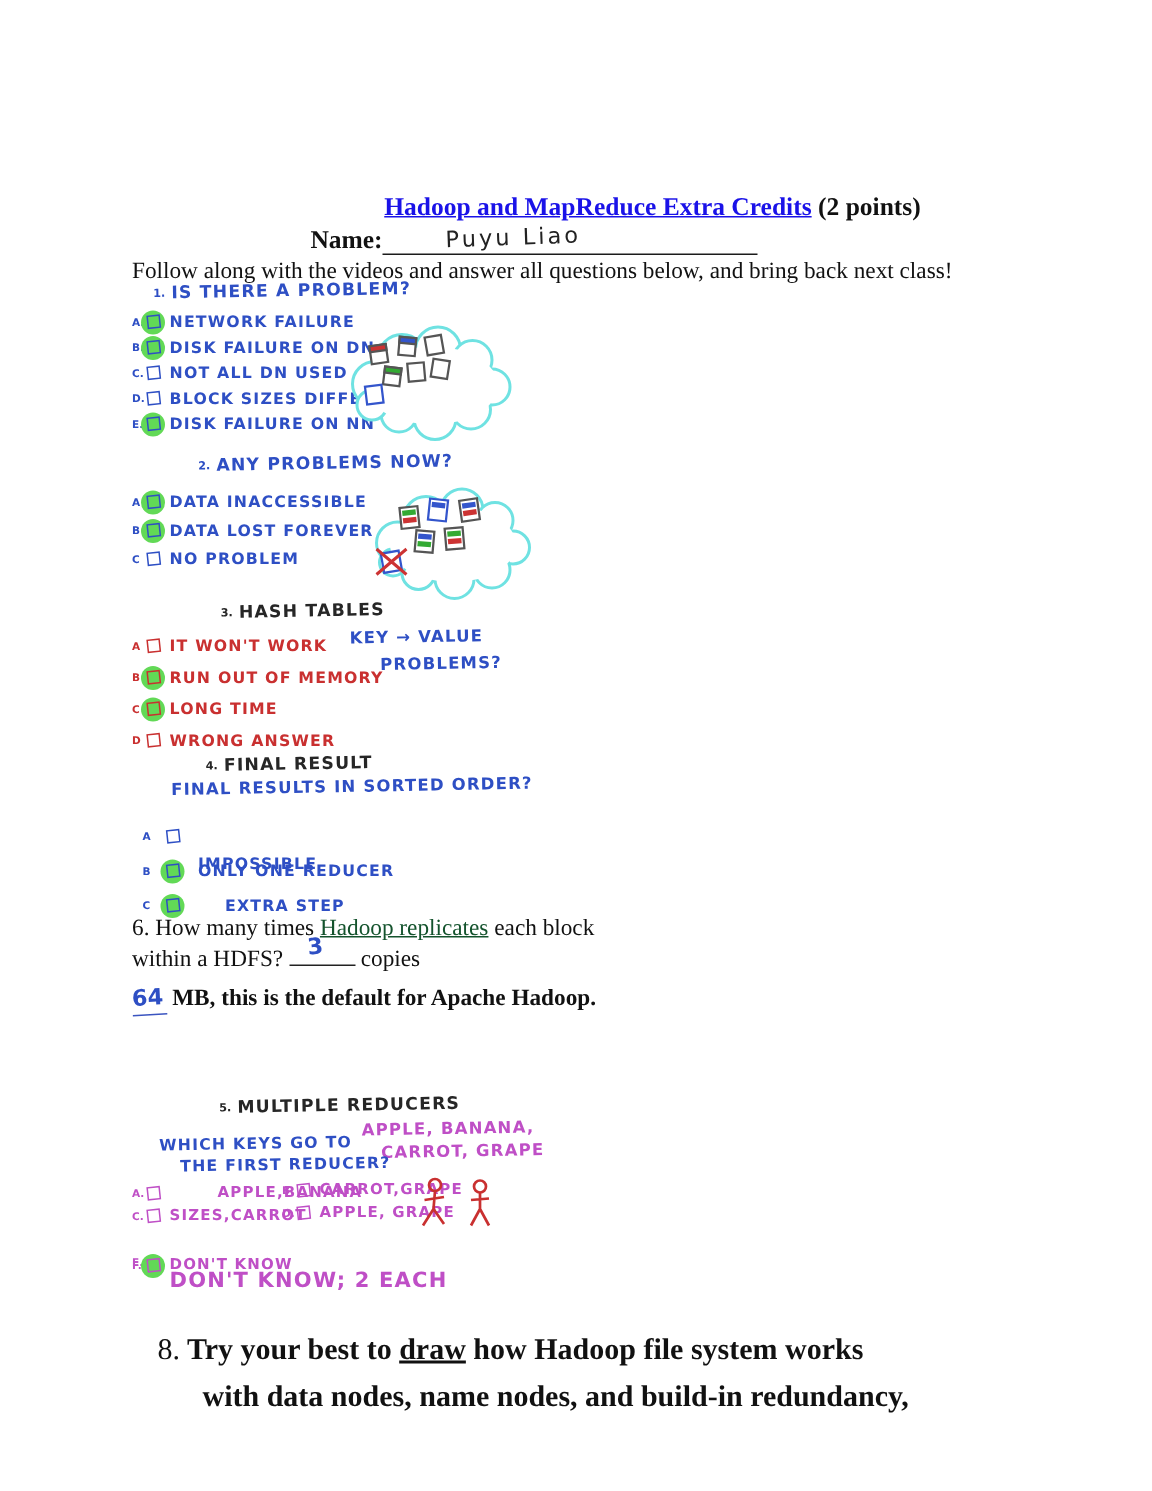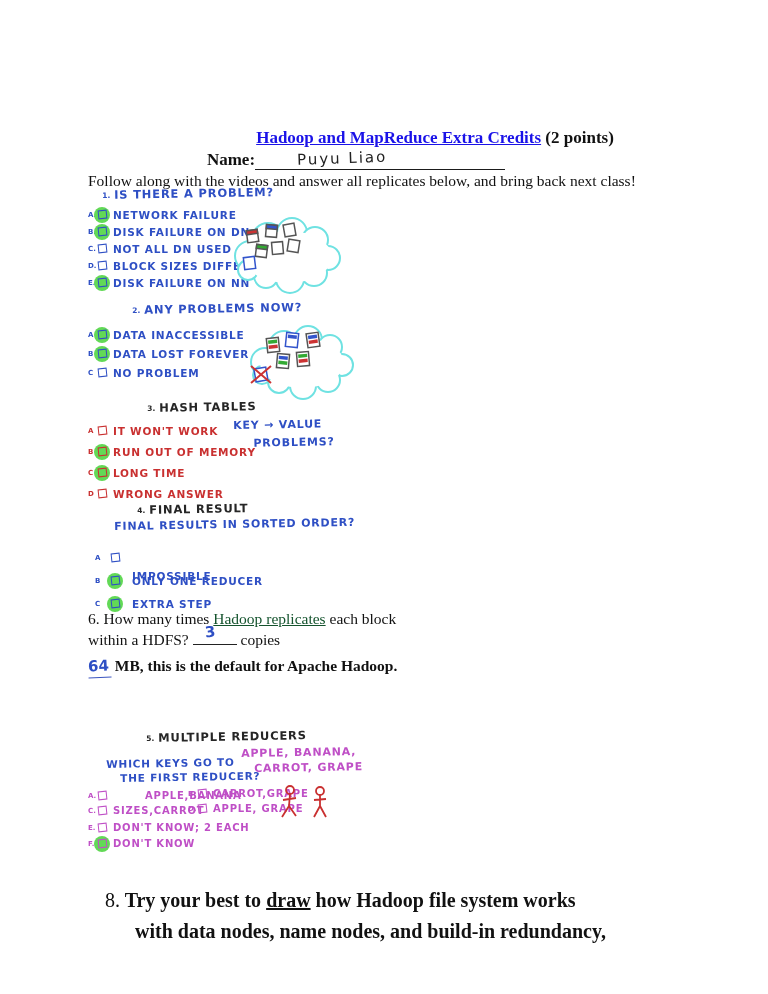--- a/index.html
+++ b/index.html
@@ -45,21 +45,21 @@
 <body>
 
 <div class="page">
 
   <div class="abs title-line" style="top:128px;left:12px;margin-left:39px;">
     <span class="title-link">Hadoop and MapReduce Extra Credits</span><span> (2 points)</span>
   </div>
   <div class="abs name-line" style="top:149px;left:-28px;">
     <span>Name:</span><span class="name-underline"><span class="name-hand">Puyu Liao</span></span>
   </div>
-  <div class="abs typed" style="top:170px;left:88px;">Follow along with the videos and answer all replicates below, and bring back next class!</div>
+  <div class="abs typed" style="top:170px;left:88px;">Follow along with the videos and answer all questions below, and bring back next class!</div>
 
   <div class="abs hw hw-h blue tilt" style="top:188px;left:102px;">
     <span class="hw-num">1.</span><span>IS THERE A PROBLEM?</span>
   </div>
   <div class="abs opts blue" style="top:206px;left:88px;">
     <div class="opt-row" style="height:17px;">
       <span class="hw opt-letter">A.</span>
       <span class="chk checked"></span>
       <span class="hw opt-label">NETWORK FAILURE</span>
     </div>
@@ -233,21 +233,21 @@
       <span class="hw opt-label" style="margin-left:6px;margin-top:37px;">IMPOSSIBLE</span>
     </div>
     <div class="opt-row" style="height:23px;">
       <span class="hw opt-letter">B</span>
       <span class="chk checked" style="margin-left:6px;"></span>
       <span class="hw opt-label" style="margin-left:6px;">ONLY ONE REDUCER</span>
     </div>
     <div class="opt-row" style="height:23px;">
       <span class="hw opt-letter">C</span>
       <span class="chk checked" style="margin-left:6px;"></span>
-      <span class="hw opt-label" style="margin-left:6px;">EXTRA STEP</span>
+      <span class="hw opt-label" style="margin-left:24px;">EXTRA STEP</span>
     </div>
   </div>
 
   <div class="abs typed" style="top:608px;left:88px;">
     <div><span>6. How many times </span><span class="q6link">Hadoop replicates</span><span> each block</span></div>
     <div><span>within a HDFS?</span>
       <span class="blank"><span class="hand-ans">3</span></span>
       <span>copies</span></div>
   </div>
 
@@ -289,21 +289,21 @@
     <div class="opt-row">
         <span class="hw opt-letter">D.</span>
       <span class="chk"></span>
       <span class="hw opt-label" style="font-size:10px;">APPLE, GRAPE</span>
       </div>
   </div>
   <div class="abs opts mag" style="top:822px;left:88px;">
     <div class="opt-row">
         <span class="hw opt-letter">E.</span>
       <span class="chk"></span>
-      <span class="hw opt-label" style="font-size:10px;">DON'T KNOW; 2 EACH</span>
+      <span class="hw opt-label" style="font-size:14px;margin-top:24px;">DON'T KNOW; 2 EACH</span>
       </div>
   </div>
   <div class="abs opts mag" style="top:838px;left:88px;">
     <div class="opt-row">
         <span class="hw opt-letter">F.</span>
       <span class="chk checked"></span>
       <span class="hw opt-label" style="font-size:10px;">DON'T KNOW</span>
       </div>
   </div>
 

